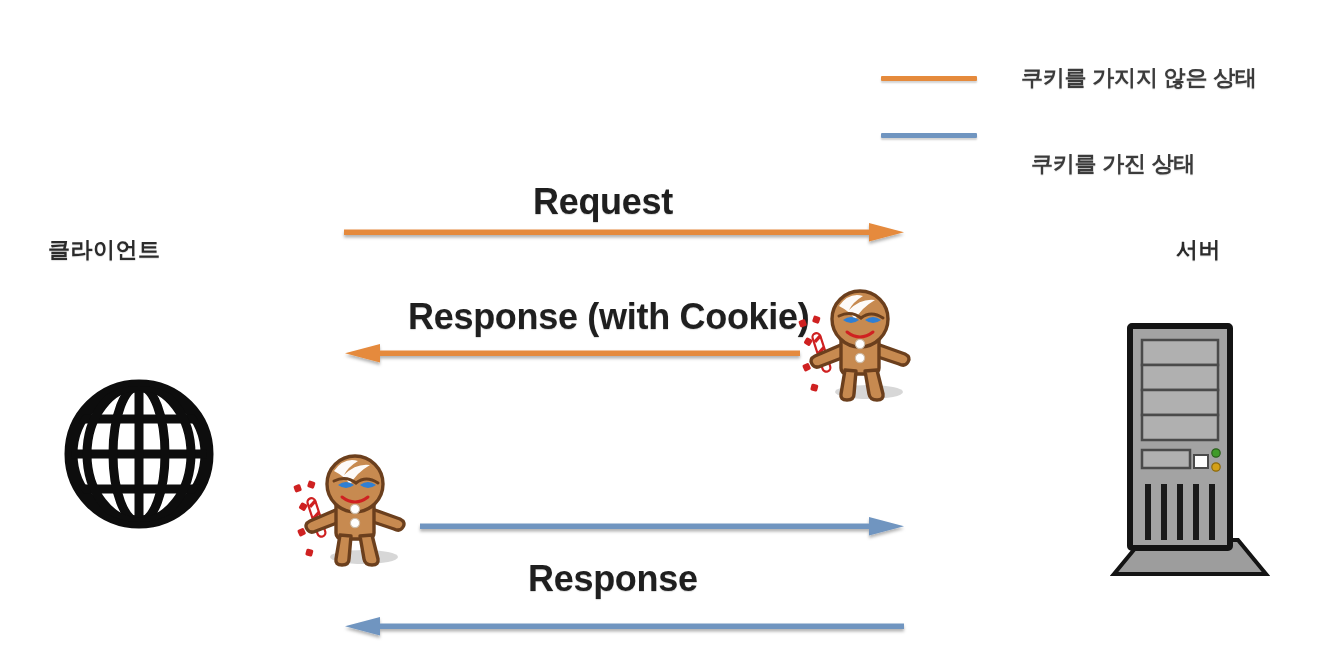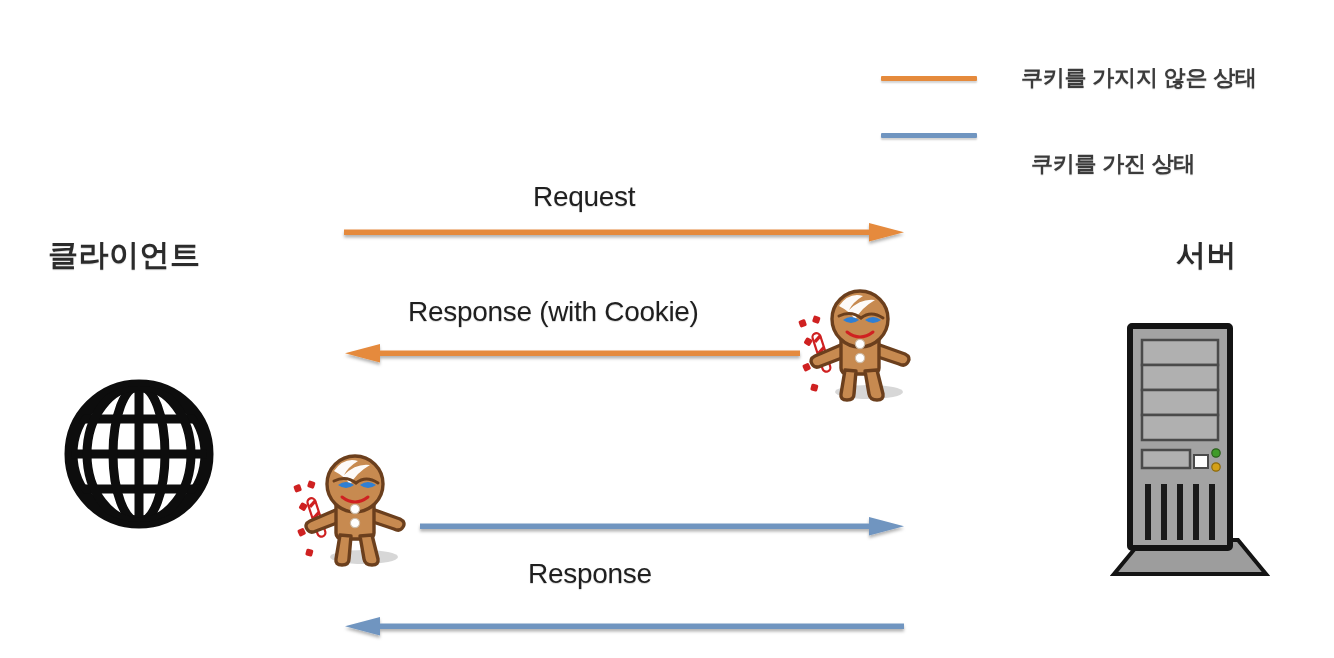--- a/index.html
+++ b/index.html
@@ -30,33 +30,33 @@
     font-weight: 700;
     color: #3b3b3b;
     white-space: nowrap;
     letter-spacing: -0.2px;
     text-shadow: 0 1px 1px rgba(0,0,0,0.12);
   }
 
   
   .endpoint-title {
     position: absolute;
-    font-size: 30px;
+    font-size: 22px;
     font-weight: 700;
     color: #2b2b2b;
     white-space: nowrap;
     letter-spacing: 0.5px;
     text-shadow: 0 1px 1px rgba(0,0,0,0.12);
   }
 
   
   .flow-label {
     position: absolute;
-    font-size: 28px;
-    font-weight: 400;
+    font-size: 36px;
+    font-weight: 700;
     color: #1f1f1f;
     white-space: nowrap;
     letter-spacing: -0.3px;
     text-shadow: 0 1px 1px rgba(0,0,0,0.15);
   }
 
   
   .arrow-svg { position: absolute; overflow: visible; }
 
   

